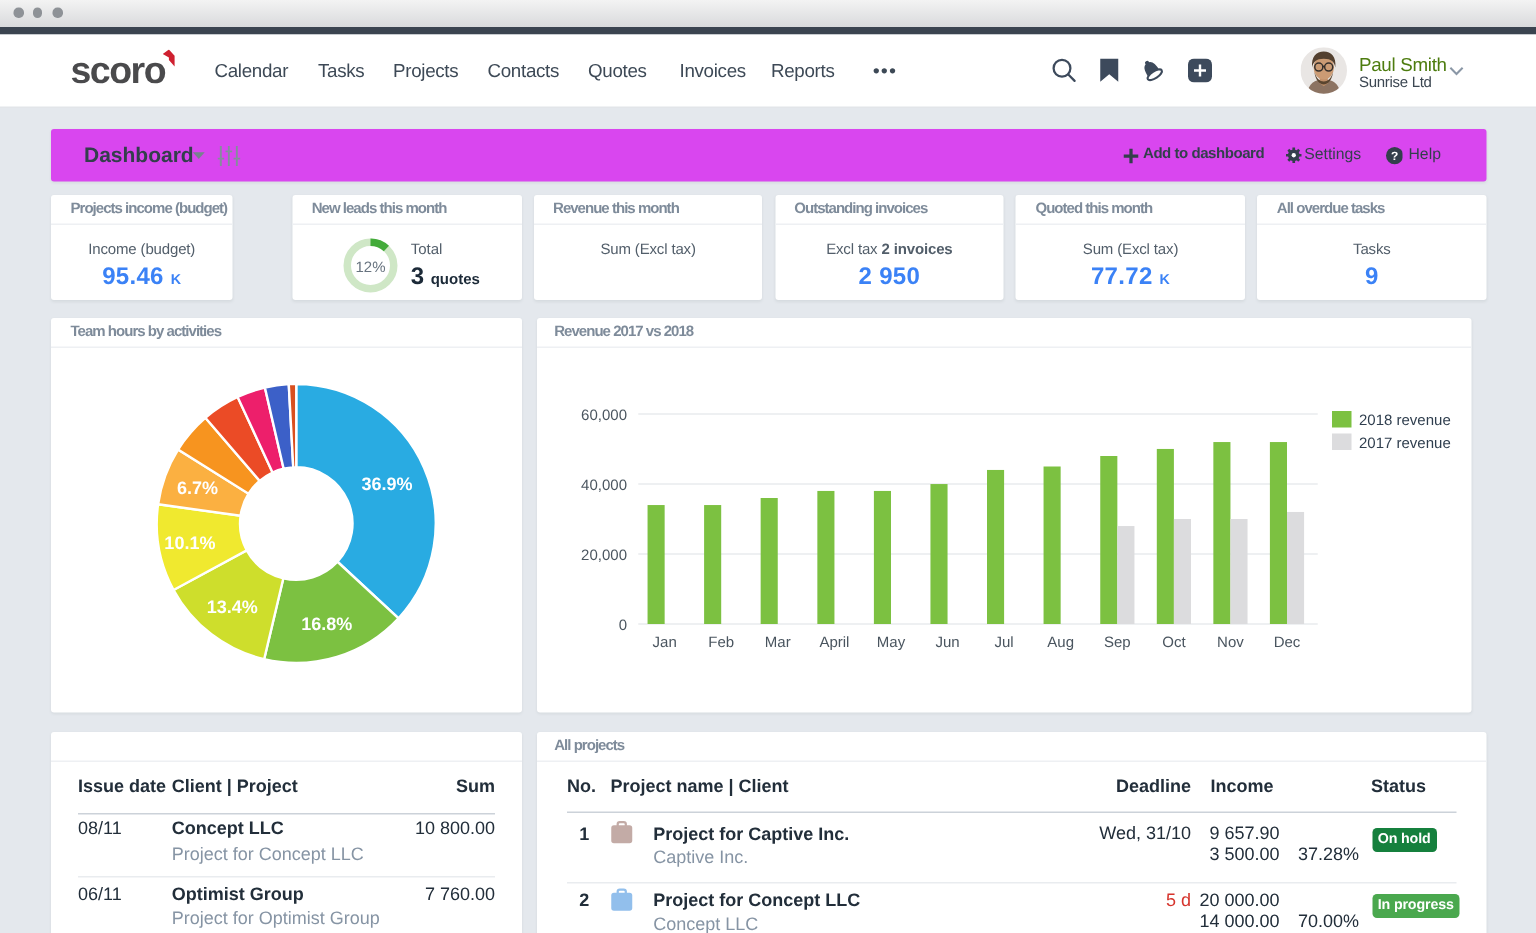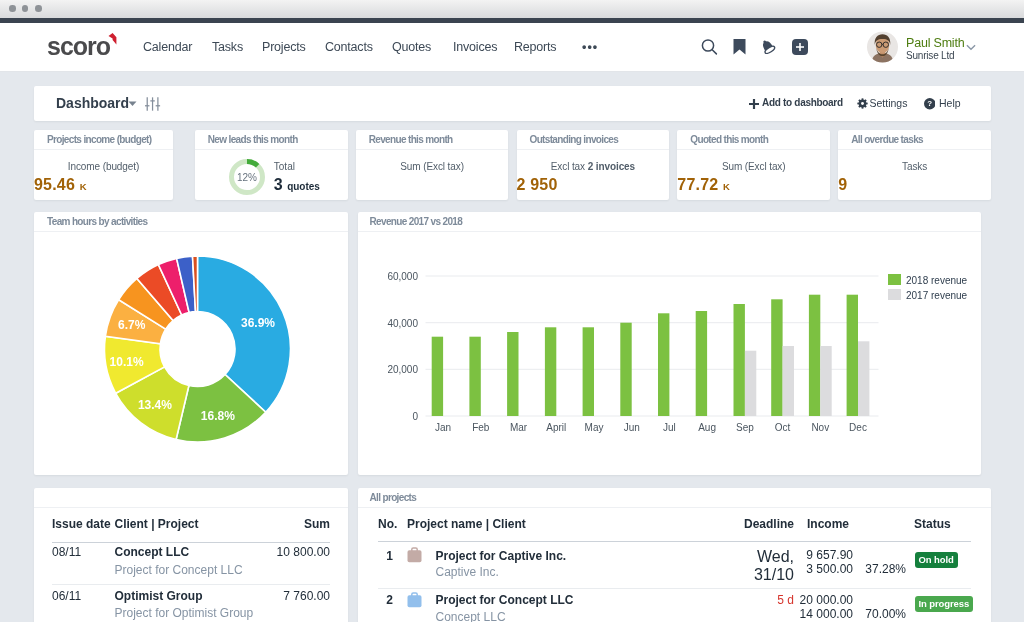--- a/index.html
+++ b/index.html
@@ -13,35 +13,35 @@
 #chrome .dot { position:absolute; top:5px; width:6.5px; height:6.5px; border-radius:50%; background:#8e9297; }
 #darkstrip { position:absolute; left:0; top:18px; width:1024px; height:5px; background:#3b4450; }
 
 
 #nav { position:absolute; left:0; top:23px; width:1024px; height:49px; background:#fff;
   border-bottom:1px solid #e2e5e9; }
 .mitem { position:absolute; top:0; height:49px; line-height:49px; font-size:12.5px; color:#3d4956; letter-spacing:-0.2px; }
 #nav .icon { position:absolute; top:50%; transform:translateY(-50%); }
 
 
-#toolbar { position:absolute; left:34px; top:86px; width:957px; height:35px; background:#ffffff;
+#toolbar { position:absolute; left:34px; top:86px; width:957px; height:35px; background:#d946ef;
   border-radius:2px; box-shadow:0 1px 2px rgba(50,60,70,.08); }
 
 
 .panel { position:absolute; background:#fff; border-radius:2px; box-shadow:0 1px 2px rgba(50,60,70,.08); }
 .ptitle { position:absolute; left:13px; top:0; height:19px; line-height:20px; font-size:10px;
   font-weight:bold; color:#7e8b9a; letter-spacing:-0.65px; white-space:nowrap; }
 .phead { position:absolute; left:0; top:19px; width:100%; border-top:1px solid #eef0f3; }
 
 
 .card { position:absolute; top:130px; height:70px; background:#fff; border-radius:2px;
   box-shadow:0 1px 2px rgba(50,60,70,.08); }
 .card .lbl { position:absolute; left:0; width:100%; text-align:center; font-size:10px; color:#525e6a; letter-spacing:-0.1px; }
-.card .val { position:absolute; left:0; width:100%; font-size:16px;
-  font-weight:600; color:#a16207; letter-spacing:.2px; }
+.card .val { position:absolute; left:0; width:100%; text-align:center; font-size:16px;
+  font-weight:600; color:#3b82f6; letter-spacing:.2px; }
 .card .val .suf { font-size:9.5px; font-weight:bold; }
 
 .dlab { font-size:12px; font-weight:bold; fill:#fff; font-family:"Liberation Sans",sans-serif; }
 .ax { font-size:10px; fill:#4a555f; font-family:"Liberation Sans",sans-serif; }
 .sub { color:#8694a4; font-size:12px; }
 .badge { display:inline-block; font-size:9.5px; font-weight:bold; color:#fff; border-radius:3px;
   padding:2px 4px 3px; letter-spacing:-0.1px; white-space:nowrap; }
 </style>
 </head>
 <body>
@@ -149,21 +149,21 @@
     </g>
   </svg>
   <span class="abs" style="left:835.5px; top:11px; font-size:10.5px; color:#333f4c;">Settings</span>
   <svg class="abs" style="left:889.5px; top:12px" width="11.5" height="11.5" viewBox="0 0 13 13">
     <circle cx="6.5" cy="6.5" r="6.5" fill="#333f4c"></circle>
     <text x="6.5" y="9.6" text-anchor="middle" font-size="9" font-weight="bold" fill="#fff" font-family="Liberation Sans,sans-serif">?</text>
   </svg>
   <span class="abs" style="left:905px; top:11px; font-size:10.5px; color:#333f4c;">Help</span>
 </div>
 
-<div class="card" style="left:34px; width:139px;">
+<div class="card" style="left:34px; width:121px;">
   <span class="ptitle">Projects income (budget)</span>
     <div class="phead"></div>
   <div class="lbl" style="top:31px;">Income (budget)</div>
   <div class="val" style="top:46px;">95.46 <span class="suf">K</span></div>
 </div>
 <div class="card" style="left:194.8px; width:152.8px;">
   <span class="ptitle">New leads this month</span>
     <div class="phead"></div>
   <svg class="abs" style="left:33px; top:28px" width="38" height="38" viewBox="0 0 38 38">
     <circle cx="19" cy="19" r="15.5" fill="none" stroke="#cfe7c6" stroke-width="5"></circle>
@@ -302,21 +302,21 @@
     <div class="abs" style="left:536.5px; top:10px; font-size:12px; font-weight:bold; color:#222e3a;">Status</div>
     <div class="abs" style="left:0; top:33.5px; width:593px; border-top:1px solid #ccd2d9;"></div>
 
     <div class="abs" style="left:6px; top:42px; width:12px; font-size:12px; font-weight:bold; color:#222e3a; text-align:center;">1</div>
     <svg class="abs" style="left:29.5px; top:39px" width="15" height="17" viewBox="0 0 15 17">
       <rect x="4.8" y="2" width="5.4" height="4" rx="1.4" fill="none" stroke="#c3aba6" stroke-width="1.5"></rect>
       <rect x="0.5" y="4.2" width="14" height="12" rx="1.8" fill="#c3aba6"></rect>
     </svg>
     <div class="abs" style="left:58px; top:42px; font-size:12px; font-weight:bold; color:#222e3a;">Project for Captive Inc.</div>
     <div class="abs" style="left:58px; top:55px;"><span class="sub">Captive Inc.</span></div>
-    <div class="abs" style="left:336.5px; width:80px; top:41px; font-size:16px; color:#222e3a; text-align:right;">Wed, 31/10</div>
+    <div class="abs" style="left:336.5px; width:80px; top:41px; font-size:12px; color:#222e3a; text-align:right;">Wed, 31/10</div>
     <div class="abs" style="left:395.5px; width:80px; top:41px; font-size:12px; color:#222e3a; text-align:right;">9 657.90</div>
     <div class="abs" style="left:395.5px; width:80px; top:55px; font-size:12px; color:#222e3a; text-align:right;">3 500.00</div>
     <div class="abs" style="left:480.5px; width:48px; top:55px; font-size:12px; color:#222e3a; text-align:right;">37.28%</div>
     <div class="abs" style="left:537px; top:42px;"><span class="badge" style="background:#15803d;">On hold</span></div>
     <div class="abs" style="left:0; top:80.5px; width:593px; border-top:1px solid #e9ecef;"></div>
 
     <div class="abs" style="left:6px; top:86px; width:12px; font-size:12px; font-weight:bold; color:#222e3a; text-align:center;">2</div>
     <svg class="abs" style="left:29.5px; top:83.5px" width="15" height="17" viewBox="0 0 15 17">
       <rect x="4.8" y="2" width="5.4" height="4" rx="1.4" fill="none" stroke="#92bfec" stroke-width="1.5"></rect>
       <rect x="0.5" y="4.2" width="14" height="12" rx="1.8" fill="#92bfec"></rect>

